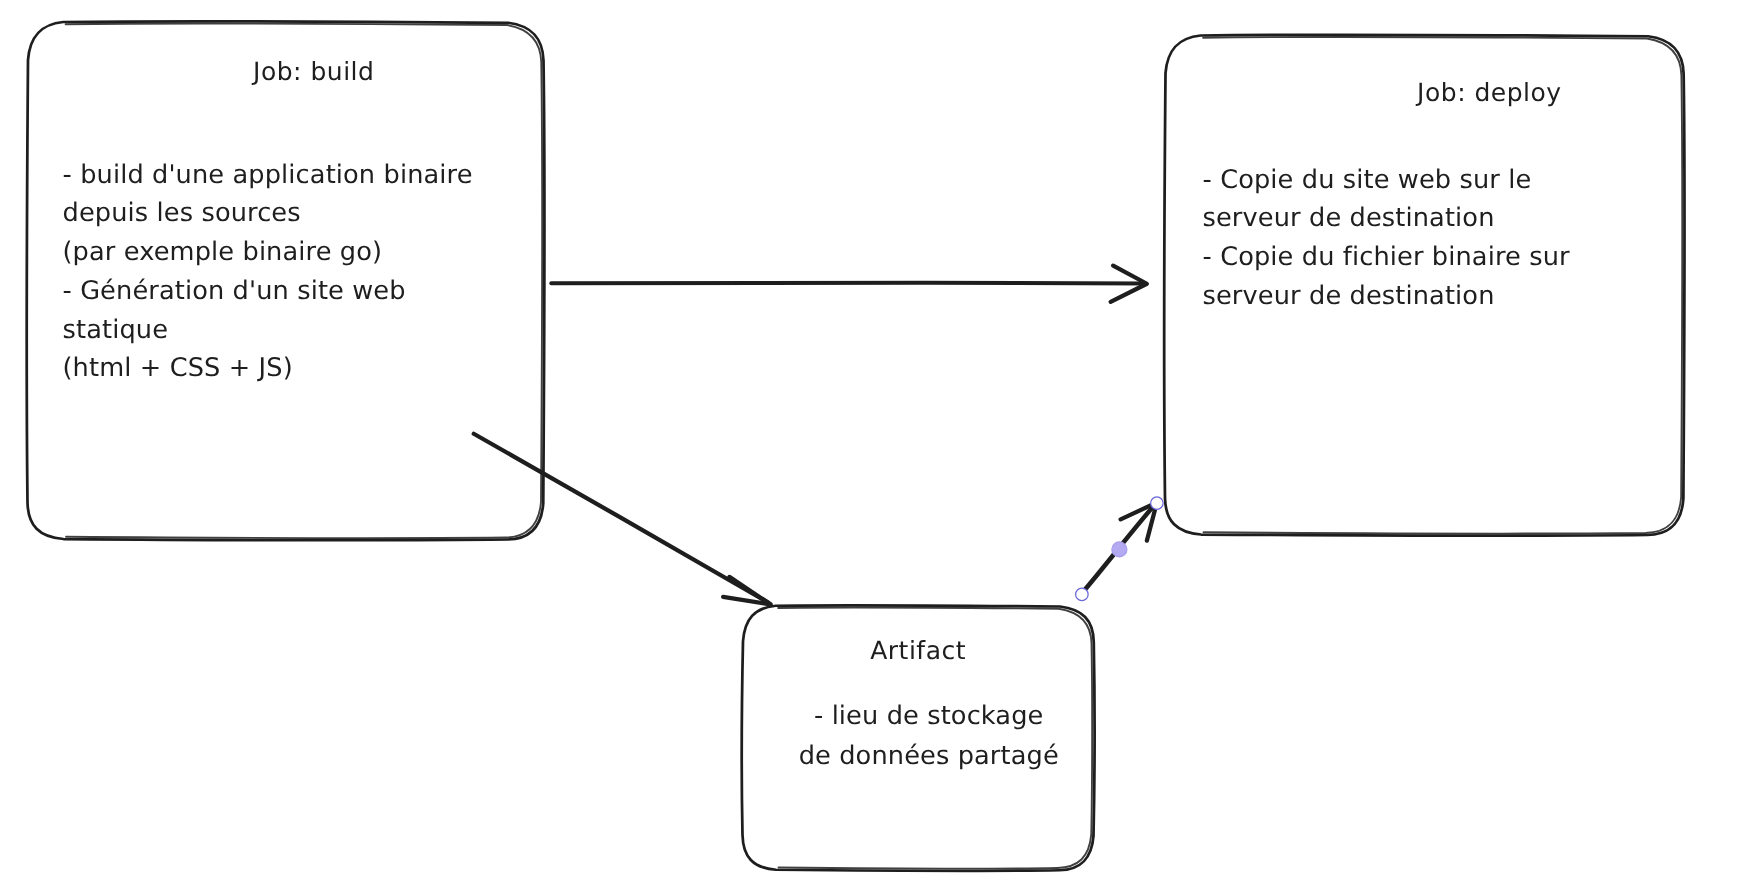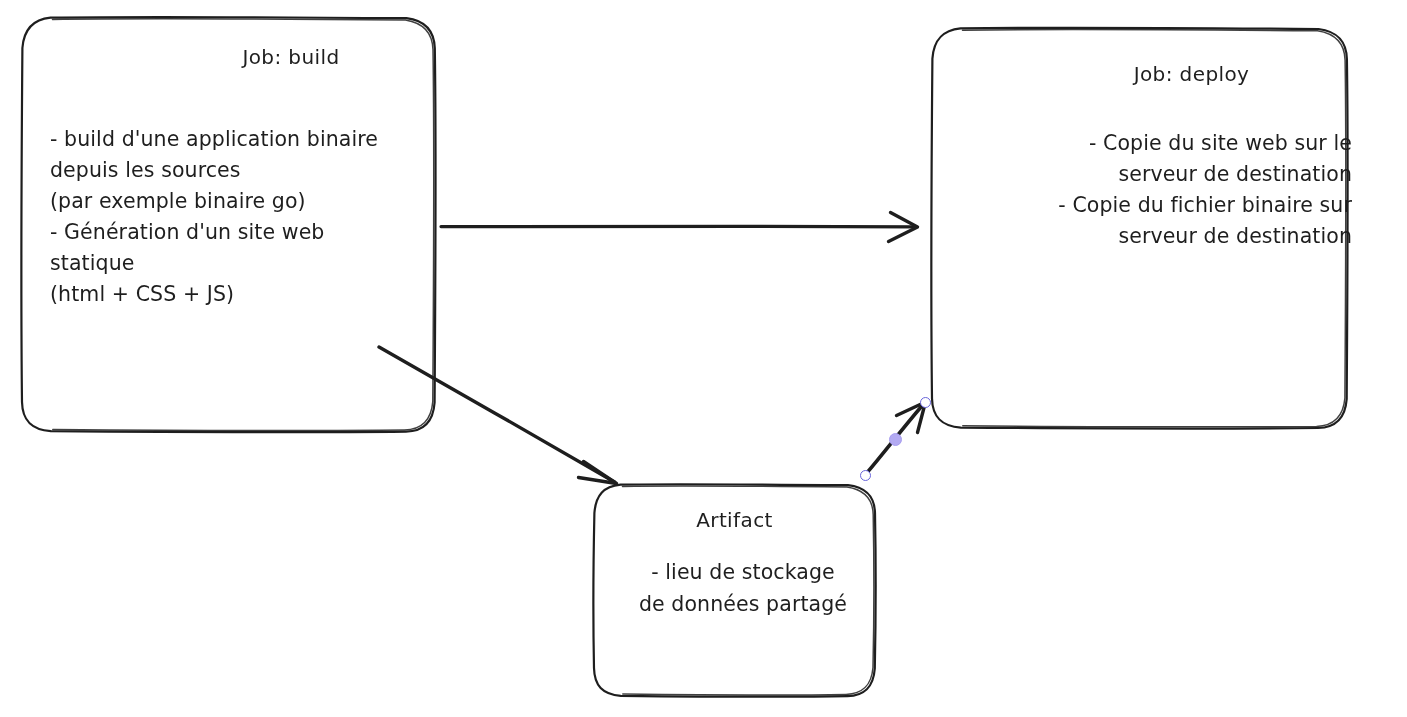--- a/index.html
+++ b/index.html
@@ -44,26 +44,26 @@
   }
   .node-body {
     text-align: left;
     font-size: 20.5px;
     line-height: 31px;
     letter-spacing: 0.1px;
     white-space: pre-line;
   }
 
   
-  #build-title  { left: 22px;  top: 44px;  width: 458px; margin-left: 40px; }
+  #build-title  { left: 22px;  top: 44px;  width: 458px; }
   #build-body   { left: 50px;  top: 124px; width: 390px; }
 
   
   #deploy-title { left: 984px; top: 61px;  width: 415px; }
-  #deploy-body  { left: 962px; top: 128px; width: 390px; text-align: right; }
+  #deploy-body  { left: 962px; top: 128px; width: 390px; }
 
   
   #artifact-title { left: 594px; top: 507px; width: 281px;
                     text-align: center; font-size: 20px; }
   #artifact-body  { left: 608px; top: 556px; width: 270px;
                     font-size: 20.5px; line-height: 32px; text-align: center; }
 
   .handle-dot {
     position: absolute;
     border-radius: 50%;

